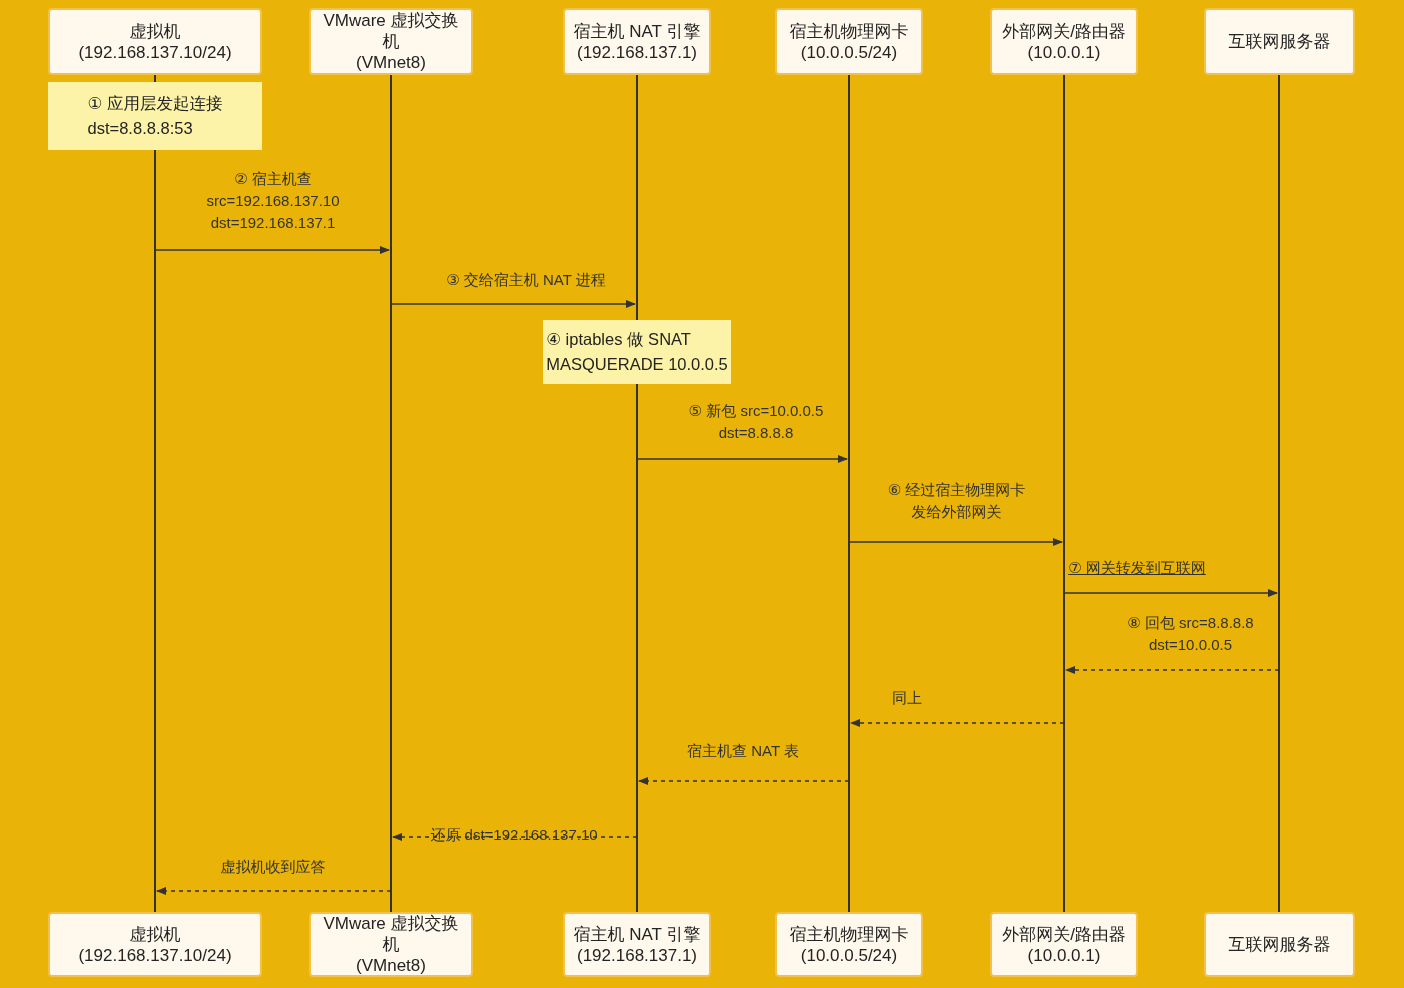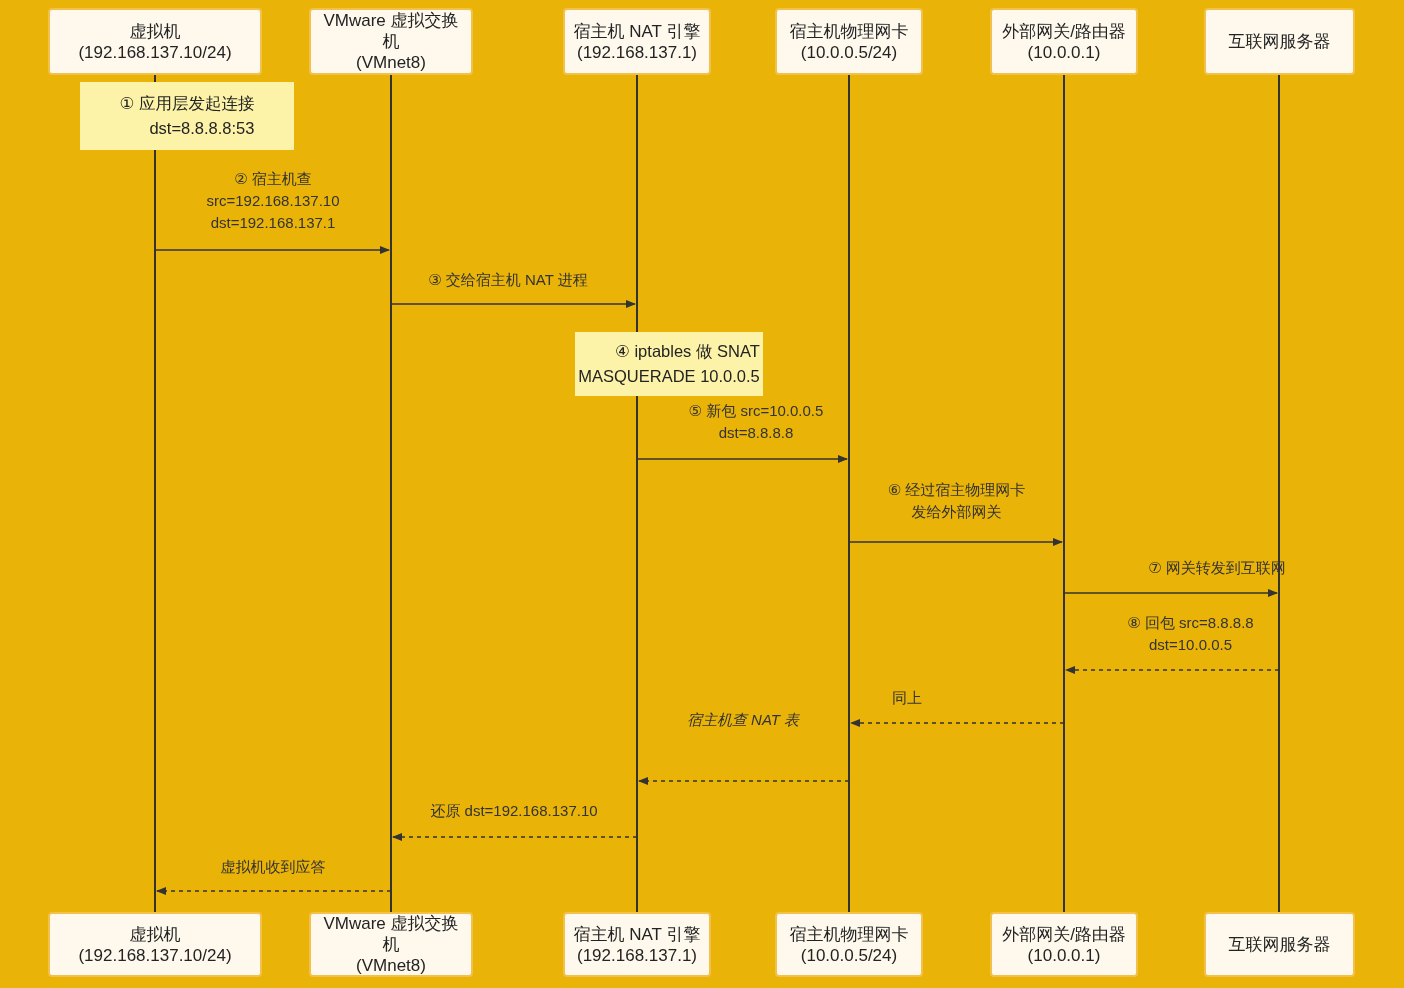--- a/index.html
+++ b/index.html
@@ -41,27 +41,26 @@
   }
   .note {
     position: absolute;
     box-sizing: border-box;
     background: #FCF3A8;
     border: 0;
     display: flex;
     flex-direction: column;
     align-items: center;
     justify-content: center;
-    text-align: right;
+    text-align: left;
     color: #232323;
     font-size: 16.5px;
     line-height: 25px;
     white-space: pre-line;
     padding: 2px 1px;
-    margin-left: 32px;
   }
   .msg-label {
     position: absolute;
     color: #333333;
     font-size: 15px;
     line-height: 22px;
     text-align: center;
     white-space: pre-line;
     transform: translateX(-50%);
   }
@@ -122,34 +121,34 @@
 (192.168.137.1)</span></div>
       <div class="participant" style="left: 775px; top: 912px; width: 148px; height: 65px;"><span>宿主机物理网卡
 (10.0.0.5/24)</span></div>
       <div class="participant" style="left: 990px; top: 912px; width: 148px; height: 65px;"><span>外部网关/路由器
 (10.0.0.1)</span></div>
       <div class="participant" style="left: 1204px; top: 912px; width: 151px; height: 65px;"><span>互联网服务器</span></div>
     </div>
   <div id="notes">
       <div class="note" style="left: 48px; top: 82px; width: 214px; height: 68px;"><span>① 应用层发起连接
 dst=8.8.8.8:53</span></div>
-      <div class="note" style="left: 543px; top: 332px; width: 188px; height: 64px;"><span>④ iptables 做 SNAT
+      <div class="note" style="left: 543px; top: 320px; width: 188px; height: 64px;"><span>④ iptables 做 SNAT
 MASQUERADE 10.0.0.5</span></div>
     </div>
   <div id="labels">
       <div class="msg-label" style="left: 273px; top: 168px;">② 宿主机查
 src=192.168.137.10
 dst=192.168.137.1</div>
-      <div class="msg-label" style="left: 508px; top: 269px;">③ 交给宿主机 NAT 进程</div>
+      <div class="msg-label" style="left: 526px; top: 269px;">③ 交给宿主机 NAT 进程</div>
       <div class="msg-label" style="left: 743px; top: 400px; margin-left: 13px;">⑤ 新包 src=10.0.0.5
 dst=8.8.8.8</div>
       <div class="msg-label" style="left: 956.5px; top: 479px; text-align: center;">⑥ 经过宿主物理网卡
 发给外部网关</div>
-      <div class="msg-label" style="left: 1217px; top: 557px;">⑦ 网关转发到互联网</div>
+      <div class="msg-label" style="left: 1137px; top: 557px; text-decoration: underline;">⑦ 网关转发到互联网</div>
       <div class="msg-label" style="left: 1171.5px; top: 612px; margin-left: 19px;">⑧ 回包 src=8.8.8.8
 dst=10.0.0.5</div>
       <div class="msg-label" style="left: 907px; top: 689px; font-family: Liberation Mono, monospace;">同上</div>
-      <div class="msg-label" style="left: 743px; top: 709px; font-style: italic;">宿主机查 NAT 表</div>
-      <div class="msg-label" style="left: 514px; top: 800px; text-align: center;">还原 dst=192.168.137.10</div>
+      <div class="msg-label" style="left: 743px; top: 740px;">宿主机查 NAT 表</div>
+      <div class="msg-label" style="left: 514px; top: 824px; text-align: center;">还原 dst=192.168.137.10</div>
       <div class="msg-label" style="left: 273px; top: 856px;">虚拟机收到应答</div>
     </div>
 
 </div>
 
 </body></html>

